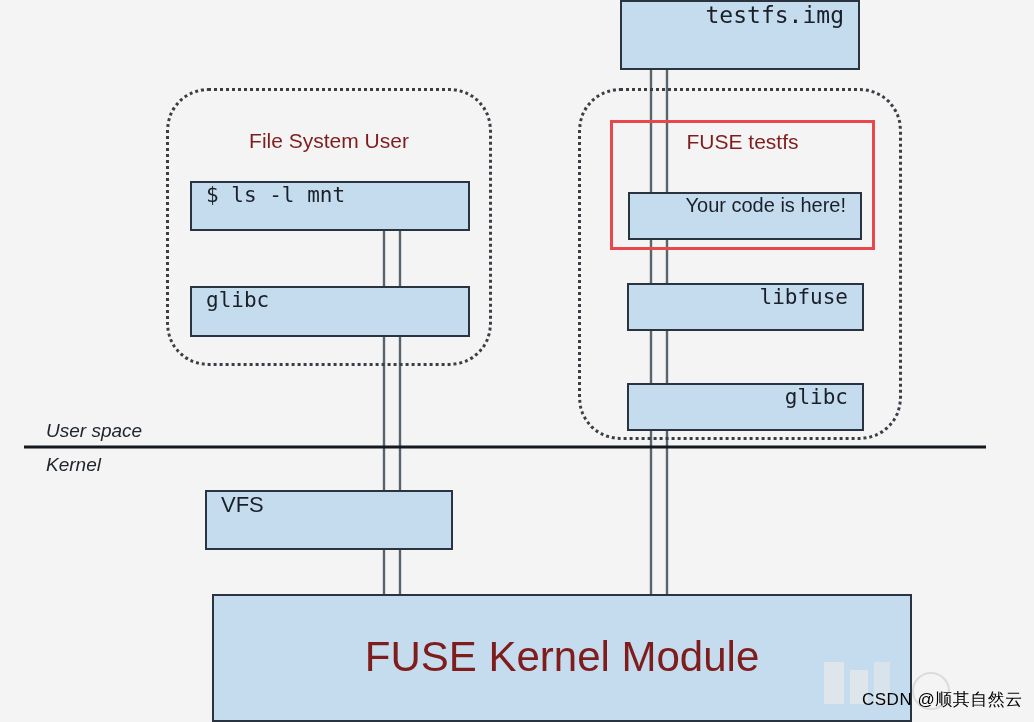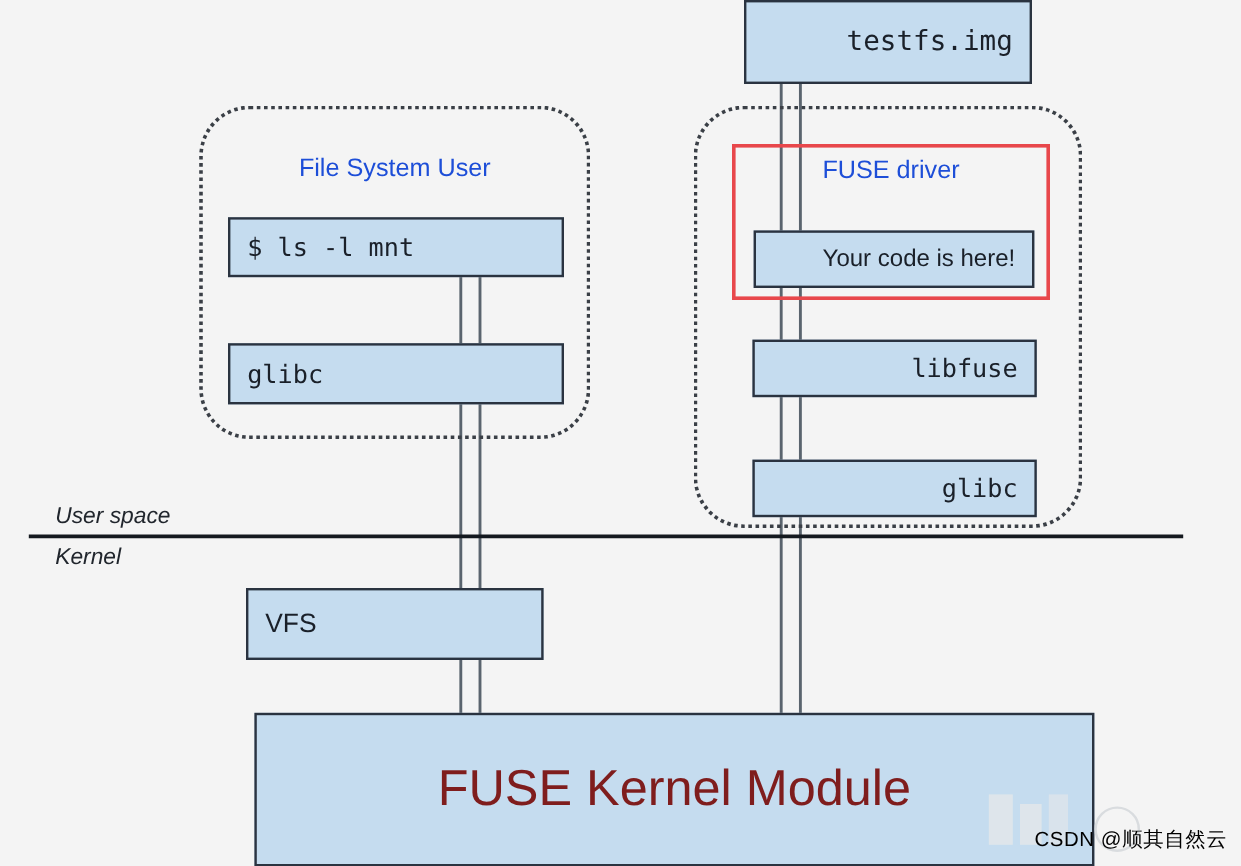--- a/index.html
+++ b/index.html
@@ -23,21 +23,21 @@
     top: 0;
     width: 1034px;
     height: 722px;
   }
   .box {
     position: absolute;
     background: #c5dcef;
     border: 2.5px solid #2a3340;
     box-sizing: border-box;
     display: flex;
-    align-items: center;
+    align-items: flex-start;
     color: #1a2029;
   }
   .box.rounded { border-radius: 0; }
   .box .box-label {
     display: block;
     width: 100%;
     white-space: nowrap;
   }
   .mono { font-family: "DejaVu Sans Mono", monospace; }
   .sans { font-family: "Liberation Sans", sans-serif; }
@@ -47,21 +47,21 @@
   .group-dotted {
     position: absolute;
     border: 3px dotted #3a3f46;
     border-radius: 42px;
     box-sizing: border-box;
     background: transparent;
   }
   .group-title {
     position: absolute;
     font-size: 21px;
-    color: #1d4ed8;
+    color: #7f1d1d;
     text-align: center;
     white-space: nowrap;
   }
   .red-frame {
     position: absolute;
     border: 3.5px solid #e8474b;
     box-sizing: border-box;
     background: transparent;
   }
   .divider-label {
@@ -128,21 +128,21 @@
     <span class="box-label mono align-left" style="font-size:21px;">$ ls -l mnt</span>
   </div>
 
   <div class="box" style="left:190px; top:286px; width:280px; height:51px;">
     <span class="box-label mono align-left" style="font-size:21px;">glibc</span>
   </div>
 
   <div class="group-dotted" style="left:578px; top:88px; width:324px; height:352px;"></div>
 
   <div class="red-frame" style="left:610px; top:120px; width:265px; height:130px;"></div>
-  <div class="group-title" style="left:610px; top:130px; width:265px;">FUSE driver</div>
+  <div class="group-title" style="left:610px; top:130px; width:265px;">FUSE testfs</div>
 
   <div class="box" style="left:627px; top:283px; width:237px; height:48px;">
     <span class="box-label mono align-right" style="font-size:21px;">libfuse</span>
   </div>
 
   <div class="box rounded" style="left:628px; top:192px; width:234px; height:48px;">
     <span class="box-label sans align-right" style="font-size:20px;">Your code is here!</span>
   </div>
 
   <div class="box" style="left:627px; top:383px; width:237px; height:48px;">

